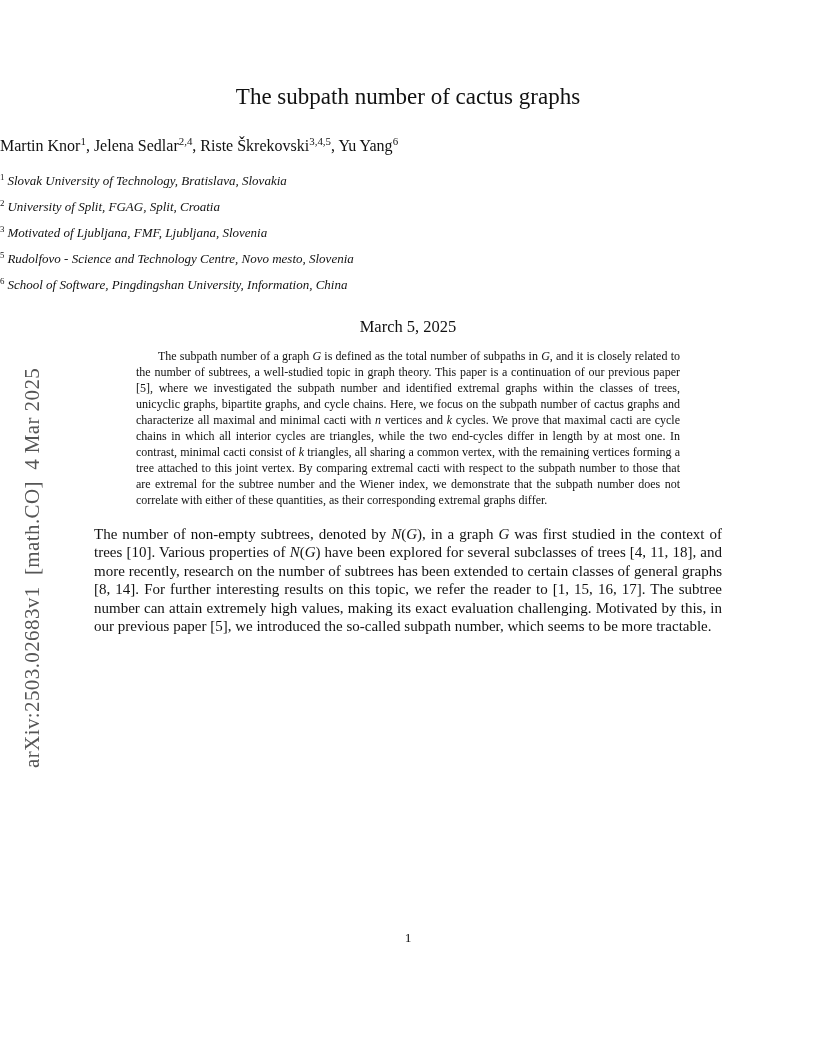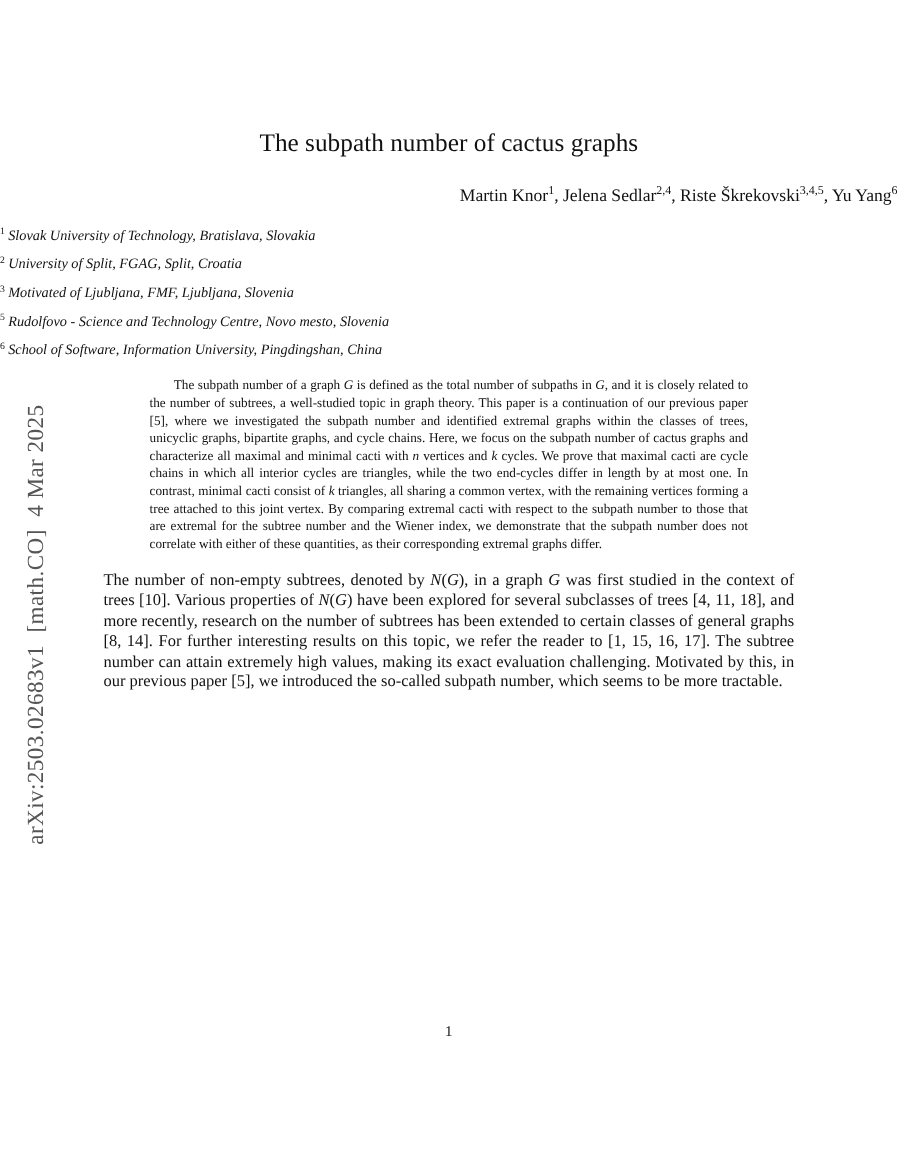--- a/index.html
+++ b/index.html
@@ -20,28 +20,28 @@
     top: 768px;
     transform-origin: 0 0;
     transform: rotate(-90deg);
     font-size: 21px;
     color: #555555;
     white-space: pre;
     letter-spacing: 0.4px;
   }
   .title {
     margin: 0;
-    padding-top: 117px;
+    padding-top: 84px;
     text-align: center;
     font-size: 23px;
     font-weight: normal;
   }
   .authors {
     margin-top: 27px;
-    text-align: right;
+    text-align: left;
     font-size: 16px;
   }
   sup { font-size: 68%; line-height: 0; vertical-align: super; }
   .it { font-style: italic; }
   .affiliations { margin-top: 13px; }
   .affil {
     text-align: left;
     font-size: 13px;
     line-height: 26px;
     font-style: italic;
@@ -97,23 +97,24 @@
 
   <h1 class="title">The subpath number of cactus graphs</h1>
 
   <div class="authors"><span>Martin Knor</span><sup>1</sup><span>, Jelena Sedlar</span><sup>2,4</sup><span>, Riste Škrekovski</span><sup>3,4,5</sup><span>, Yu Yang</span><sup>6</sup></div>
 
   <div class="affiliations">
     <div class="affil"><sup>1</sup><span>Slovak University of Technology, Bratislava, Slovakia</span></div>
     <div class="affil"><sup>2</sup><span>University of Split, FGAG, Split, Croatia</span></div>
     <div class="affil"><sup>3</sup><span>Motivated of Ljubljana, FMF, Ljubljana, Slovenia</span></div>
     <div class="affil"><sup>5</sup><span>Rudolfovo - Science and Technology Centre, Novo mesto, Slovenia</span></div>
-    <div class="affil"><sup>6</sup><span>School of Software, Information University, Pingdingshan, China</span></div>
+    <div class="affil"><sup>6</sup><span>School of Software, Pingdingshan University, Information, China</span></div>
   </div>
 
+  <div class="date">March 5, 2025</div>
 
 
   <div class="abstract-body"><span>The subpath number of a graph </span><span class="it">G</span><span> is defined as the total number of subpaths in </span><span class="it">G</span><span>, and it is closely related to the number of subtrees, a well-studied topic in graph theory. This paper is a continuation of our previous paper [5], where we investigated the subpath number and identified extremal graphs within the classes of trees, unicyclic graphs, bipartite graphs, and cycle chains. Here, we focus on the subpath number of cactus graphs and characterize all maximal and minimal cacti with </span><span class="it">n</span><span> vertices and </span><span class="it">k</span><span> cycles. We prove that maximal cacti are cycle chains in which all interior cycles are triangles, while the two end-cycles differ in length by at most one. In contrast, minimal cacti consist of </span><span class="it">k</span><span> triangles, all sharing a common vertex, with the remaining vertices forming a tree attached to this joint vertex. By comparing extremal cacti with respect to the subpath number to those that are extremal for the subtree number and the Wiener index, we demonstrate that the subpath number does not correlate with either of these quantities, as their corresponding extremal graphs differ.</span></div>
 
 
   <div class="body-text"><span>The number of non-empty subtrees, denoted by </span><span class="it">N</span><span>(</span><span class="it">G</span><span>), in a graph </span><span class="it">G</span><span> was first studied in the context of trees [10]. Various properties of </span><span class="it">N</span><span>(</span><span class="it">G</span><span>) have been explored for several subclasses of trees [4, 11, 18], and more recently, research on the number of subtrees has been extended to certain classes of general graphs [8, 14]. For further interesting results on this topic, we refer the reader to [1, 15, 16, 17]. The subtree number can attain extremely high values, making its exact evaluation challenging. Motivated by this, in our previous paper [5], we introduced the so-called subpath number, which seems to be more tractable.</span></div>
 
   <div class="page-num">1</div>
 
 </div>

